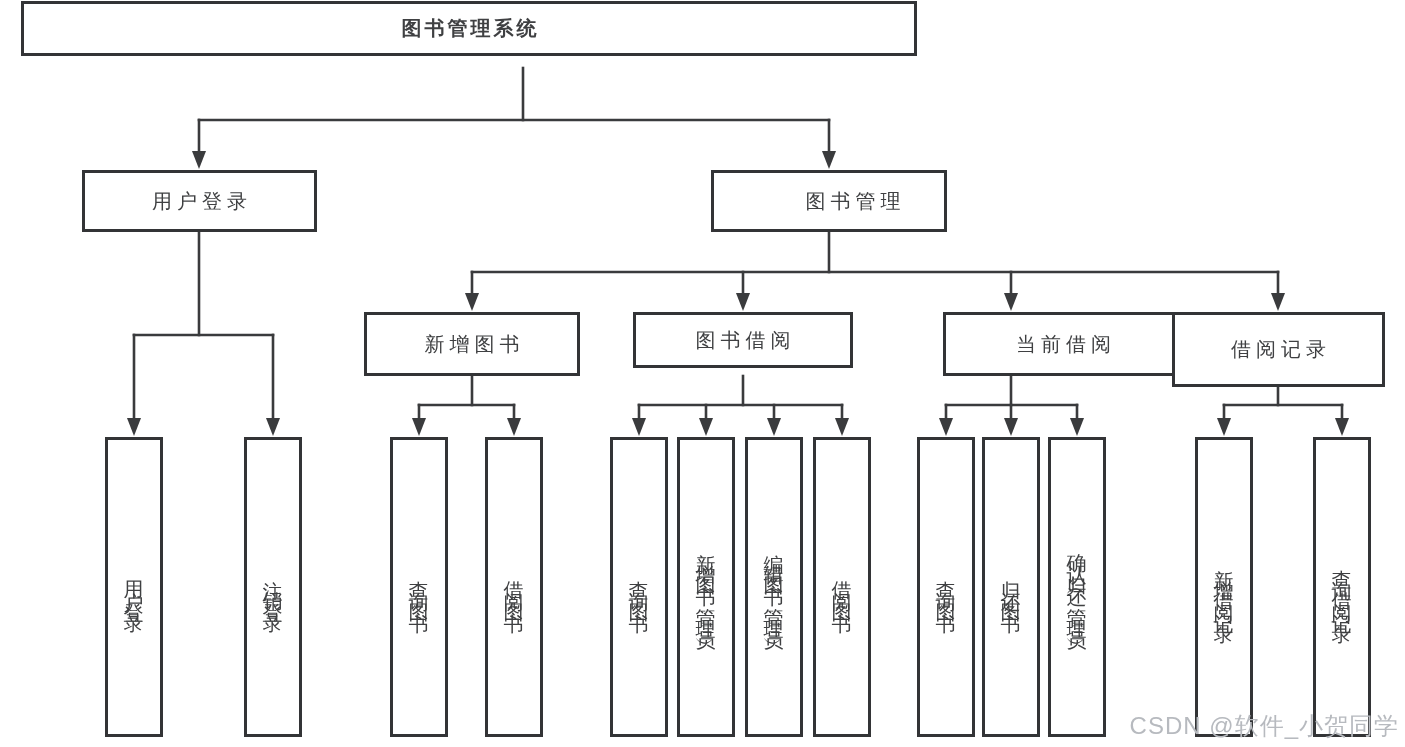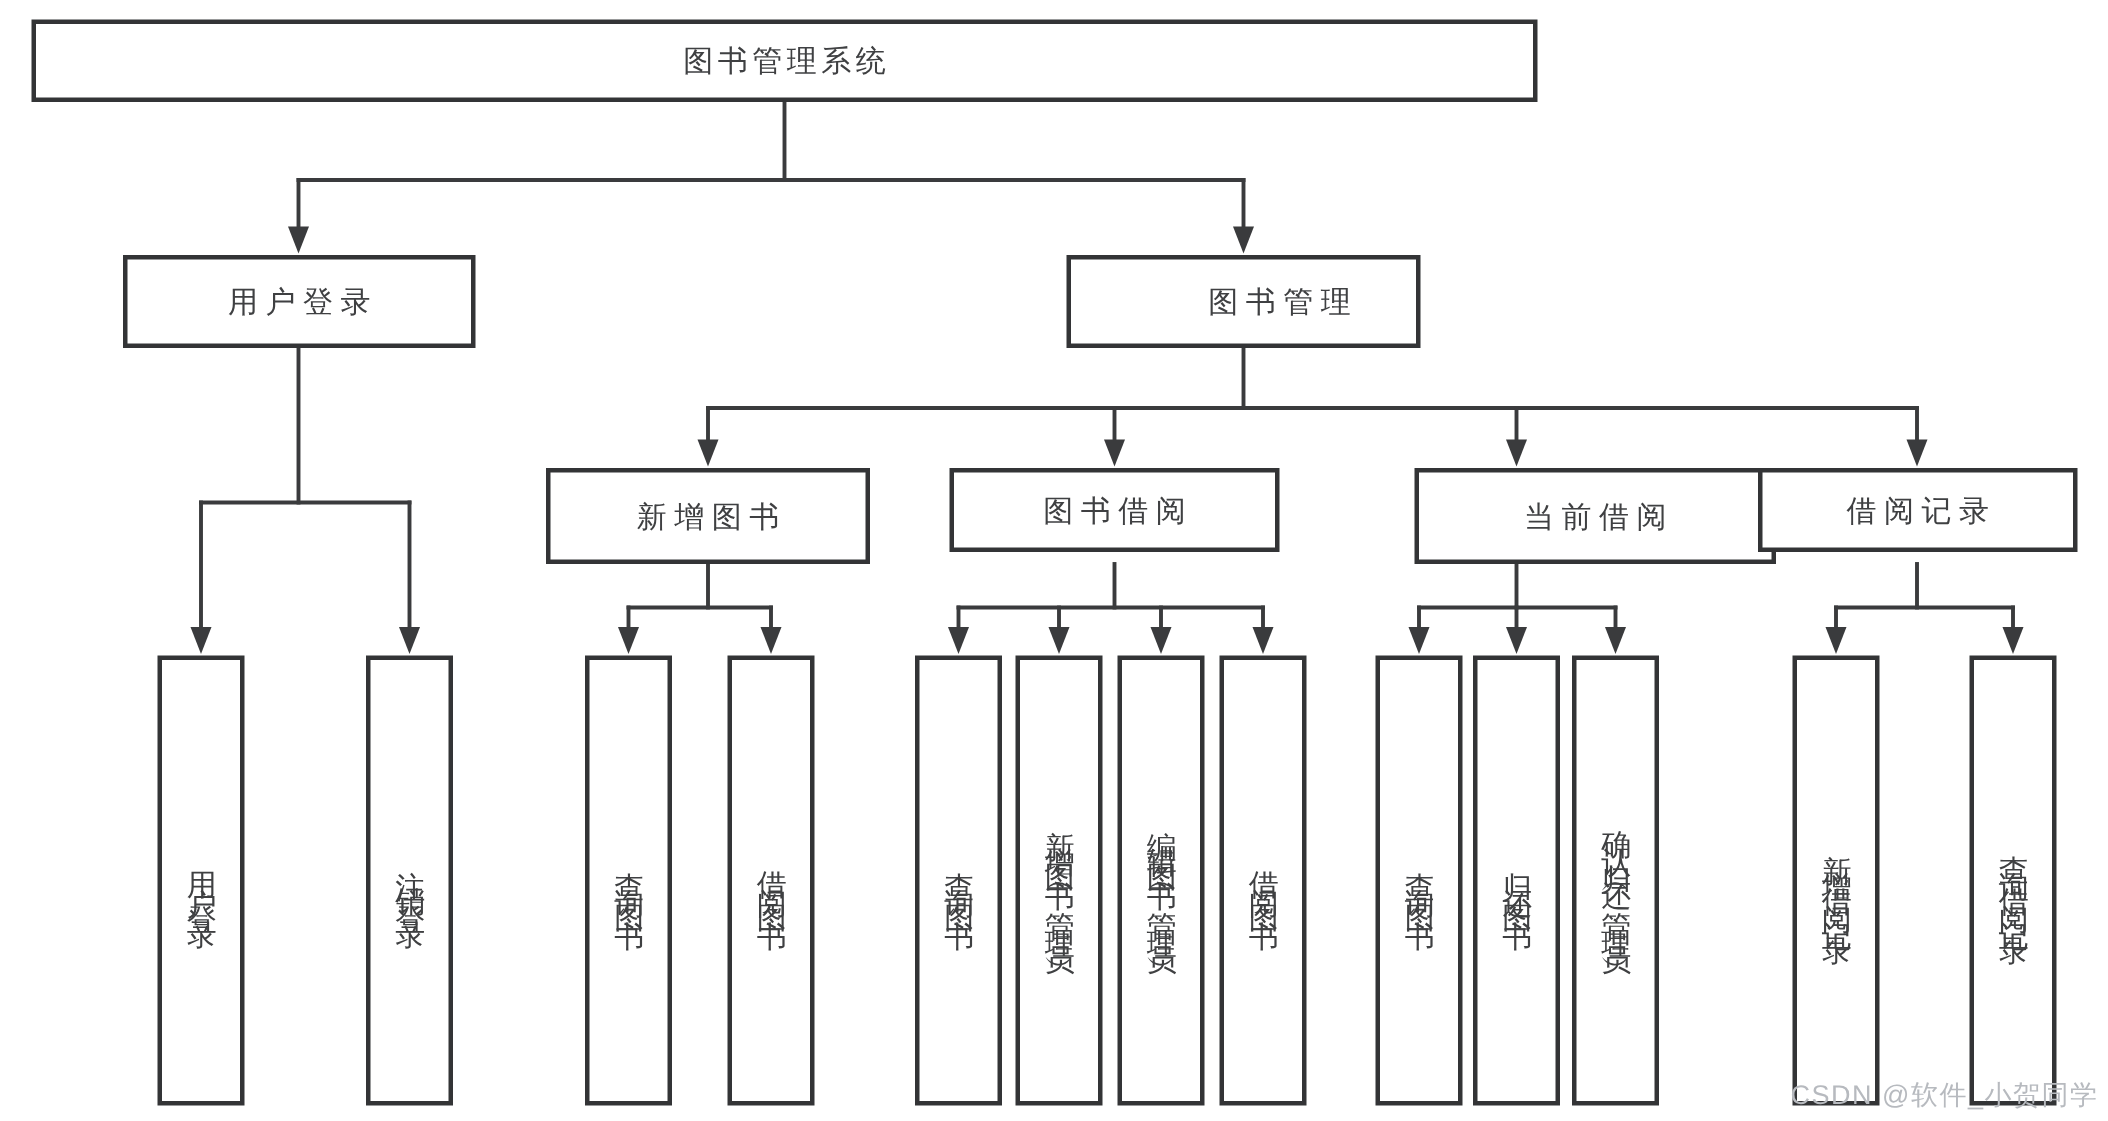--- a/index.html
+++ b/index.html
@@ -41,21 +41,21 @@
     writing-mode: vertical-rl;
     text-orientation: mixed;
     font-size: 20px;
     letter-spacing: 11px;
     line-height: 1;
     white-space: nowrap;
   }
   .watermark {
     position: absolute;
     right: 6px; bottom: 5px;
-    font-size: 18px;
+    font-size: 24px;
     color: #b7babf;
     letter-spacing: 1px;
   }
 </style>
 </head>
 <body>
 
 <svg id="connectors" xmlns="http://www.w3.org/2000/svg" viewBox="0 0 1405 747">
     <line x1="523" y1="68" x2="523" y2="120" stroke="#3a3b3d" stroke-width="2.6" stroke-linecap="square"></line>
     <line x1="199" y1="120" x2="829" y2="120" stroke="#3a3b3d" stroke-width="2.6" stroke-linecap="square"></line>
@@ -104,29 +104,29 @@
     <line x1="1077" y1="405" x2="1077" y2="423" stroke="#3a3b3d" stroke-width="2.6" stroke-linecap="square"></line>
     <polygon points="1070,418 1084,418 1077,436" fill="#3a3b3d"></polygon>
     <line x1="1278" y1="376" x2="1278" y2="405" stroke="#3a3b3d" stroke-width="2.6" stroke-linecap="square"></line>
     <line x1="1224" y1="405" x2="1342" y2="405" stroke="#3a3b3d" stroke-width="2.6" stroke-linecap="square"></line>
     <line x1="1224" y1="405" x2="1224" y2="423" stroke="#3a3b3d" stroke-width="2.6" stroke-linecap="square"></line>
     <polygon points="1217,418 1231,418 1224,436" fill="#3a3b3d"></polygon>
     <line x1="1342" y1="405" x2="1342" y2="423" stroke="#3a3b3d" stroke-width="2.6" stroke-linecap="square"></line>
     <polygon points="1335,418 1349,418 1342,436" fill="#3a3b3d"></polygon>
   </svg>
 
-<div class="hnode root" style="left:21px; top:13px; width:1004px; height:55px;">图书管理系统</div>
+<div class="hnode root" style="left:21px; top:1px; width:896px; height:55px;font-weight:bold;">图书管理系统</div>
 
 <div class="hnode" style="left:82px; top:170px; width:235px; height:62px;">用户登录</div>
 <div class="hnode" style="left:711px; top:170px; width:236px; height:62px;padding-left:48px;">图书管理</div>
 
 <div class="hnode" style="left:364px; top:312px; width:216px; height:64px;">新增图书</div>
 <div class="hnode" style="left:633px; top:312px; width:220px; height:56px;">图书借阅</div>
 <div class="hnode" style="left:943px; top:312px; width:241px; height:64px;">当前借阅</div>
-<div class="hnode" style="left:1172px; top:312px; width:213px; height:56px;">借阅记录</div>
+<div class="hnode" style="left:1172px; top:312px; width:213px; height:75px;">借阅记录</div>
 
 <div class="leaf" style="left:105px;">
   <span>用户登录</span>
 </div>
 <div class="leaf" style="left:244px;">
   <span>注销登录</span>
 </div>
 <div class="leaf" style="left:390px;">
   <span>查询图书</span>
 </div>

